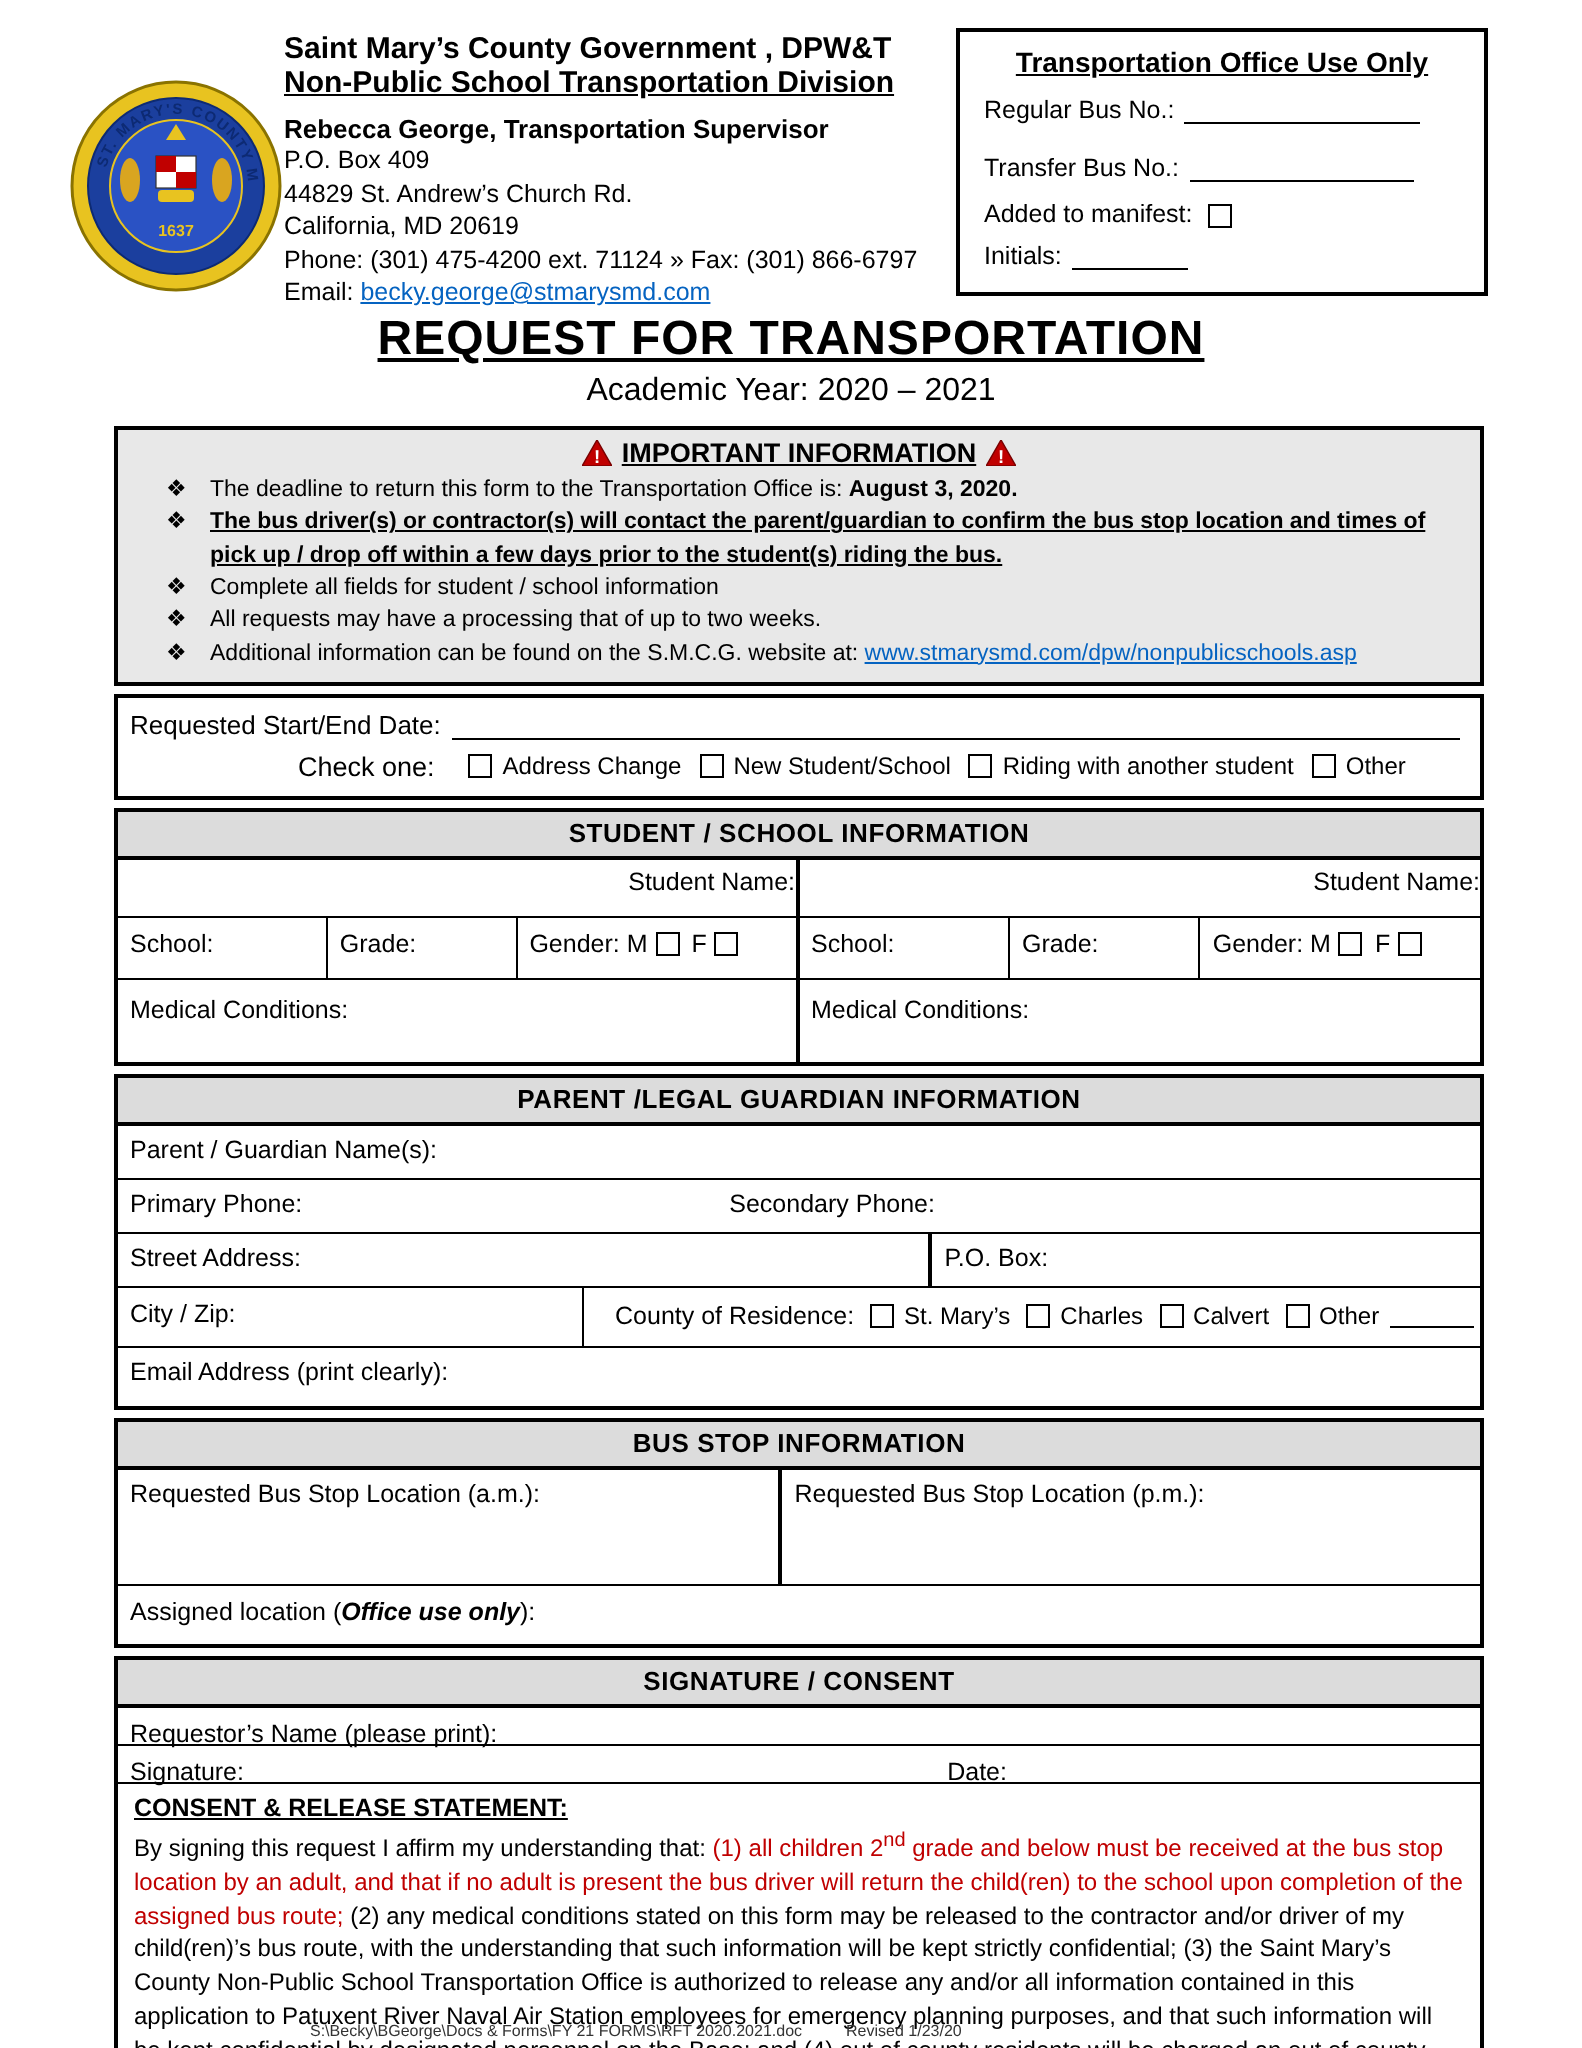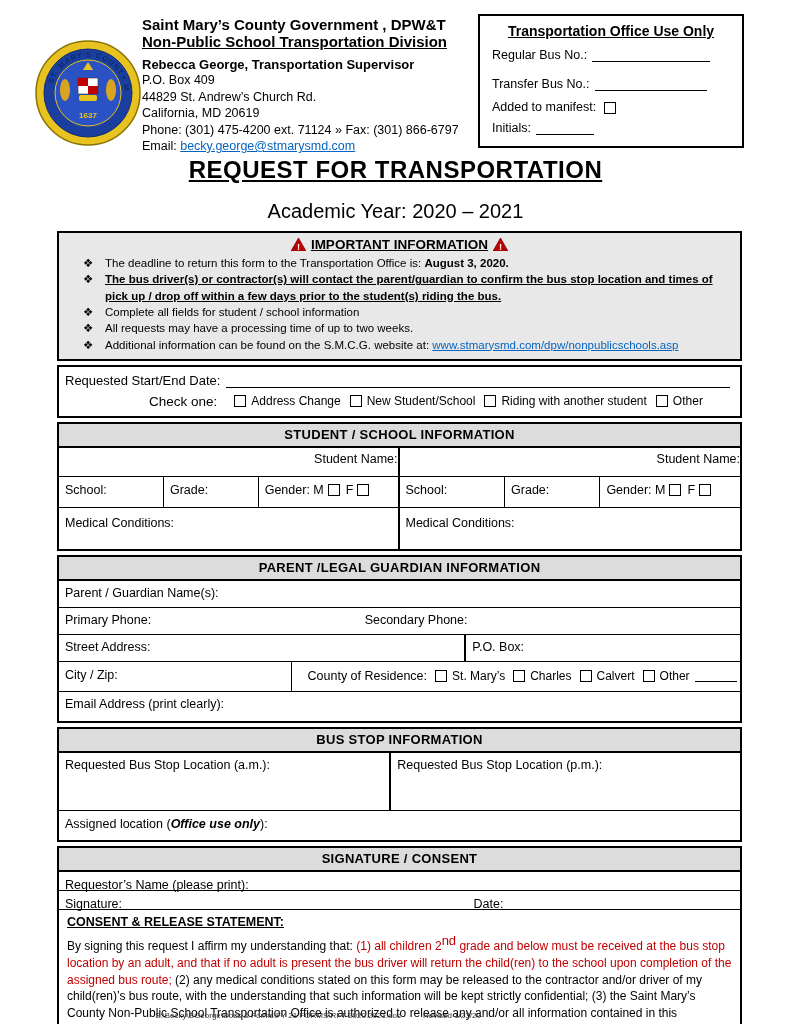--- a/index.html
+++ b/index.html
@@ -26,21 +26,21 @@
   .office-box { position: absolute; left: 478px; top: 14px; width: 266px; height: 134px;
     border: 2px solid #000; padding: 7px 12px 0 12px; }
   .office-title { font-size: 14px; font-weight: bold; text-decoration: underline; text-align: center; margin-bottom: 9px; }
   .office-row { font-size: 11.5px; margin-bottom: 6px; display: flex; align-items: flex-end; }
   .office-row.gap { margin-top: 15px; }
   .uline { display: inline-block; border-bottom: 1px solid #000; height: 12px; margin-left: 5px; }
 
   
   .title-wrap { text-align: center; margin-top: 6px; }
   .main-title { font-size: 24px; font-weight: bold; text-decoration: underline; letter-spacing: 0.5px; }
-  .subtitle { font-size: 20px; margin-top: 16px; }
+  .subtitle { font-size: 16px; margin-top: 3px; }
 
   
   .imp-box { margin: 8px 49px 4px 57px; border: 2.5px solid #000; background: #e8e8e8; padding: 4px 10px 6px 10px; }
   .imp-head { display: flex; justify-content: center; align-items: center; gap: 5px; margin-bottom: 3px; }
   .imp-head-text { font-size: 13.5px; font-weight: bold; text-decoration: underline; }
   .imp-list { list-style: none; padding-left: 14px; }
   .imp-list li { display: flex; font-size: 11.5px; line-height: 1.42; }
   .blt { width: 22px; flex: 0 0 22px; text-align: left; }
   .b-bold { font-weight: bold; }
   .b-boldline { font-weight: bold; text-decoration: underline; }
@@ -98,21 +98,21 @@
 
   
   .sig-row { border-bottom: 1.5px solid #000; height: 19px; padding: 6px 0 0 6px; }
   .sig-date { display: grid; grid-template-columns: 60% 40%; padding: 0; }
   .sig-date > div { padding: 6px 0 0 6px; }
 
   .consent { padding: 5px 8px 7px 8px; }
   .consent-head { font-size: 12.5px; font-weight: bold; text-decoration: underline; margin-bottom: 3px; }
   .consent-text { font-size: 12px; line-height: 1.4; }
   .red { color: #c00000; }
-  sup { font-size: 13px; }
+  sup { font-size: 10px; }
 
   .footer { position: absolute; left: 155px; bottom: 4px; font-size: 8px; color: #333; display: flex; gap: 22px; }
 </style>
 </head>
 <body>
 
 <div class="page">
 
   <div class="hdr">
     <svg class="seal" viewBox="0 0 106 106">
@@ -192,21 +192,21 @@
       <li>
           <span class="blt">❖</span>
           <span class="b-boldline">The bus driver(s) or contractor(s) will contact the parent/guardian to confirm the bus stop location and times of pick up / drop off within a few days prior to the student(s) riding the bus.</span>
         </li>
       <li>
           <span class="blt">❖</span>
           <span>Complete all fields for student / school information</span>
         </li>
       <li>
           <span class="blt">❖</span>
-          <span>All requests may have a processing time of up to two weeks.</span>
+          <span>All requests may have a processing that of up to two weeks.</span>
         </li>
       <li>
           <span class="blt">❖</span>
           <span><span>Additional information can be found on the S.M.C.G. website at: </span><a class="weblink">www.stmarysmd.com/dpw/nonpublicschools.asp</a></span>
         </li>
     </ul>
   </div>
 
   <div class="blk">
     <div class="req-date">

